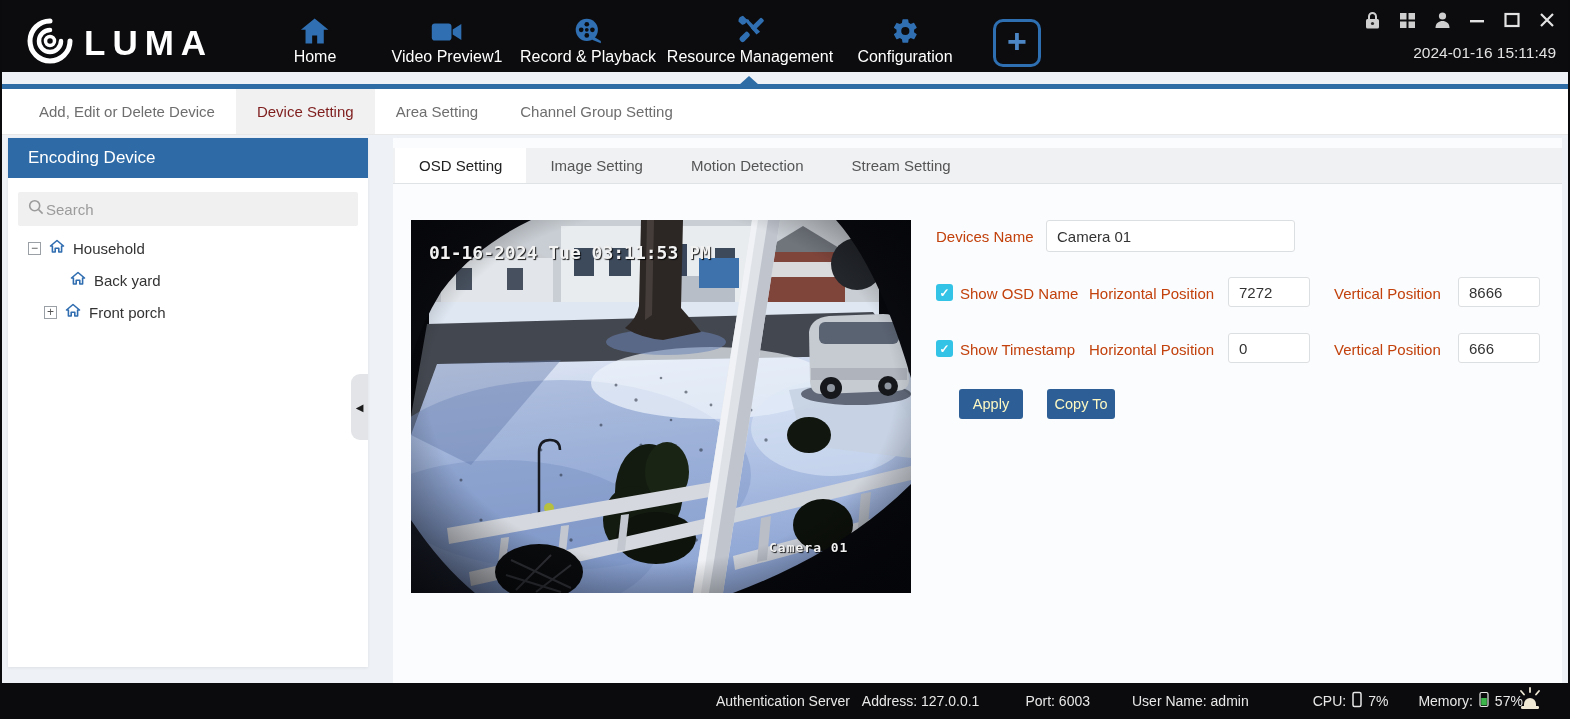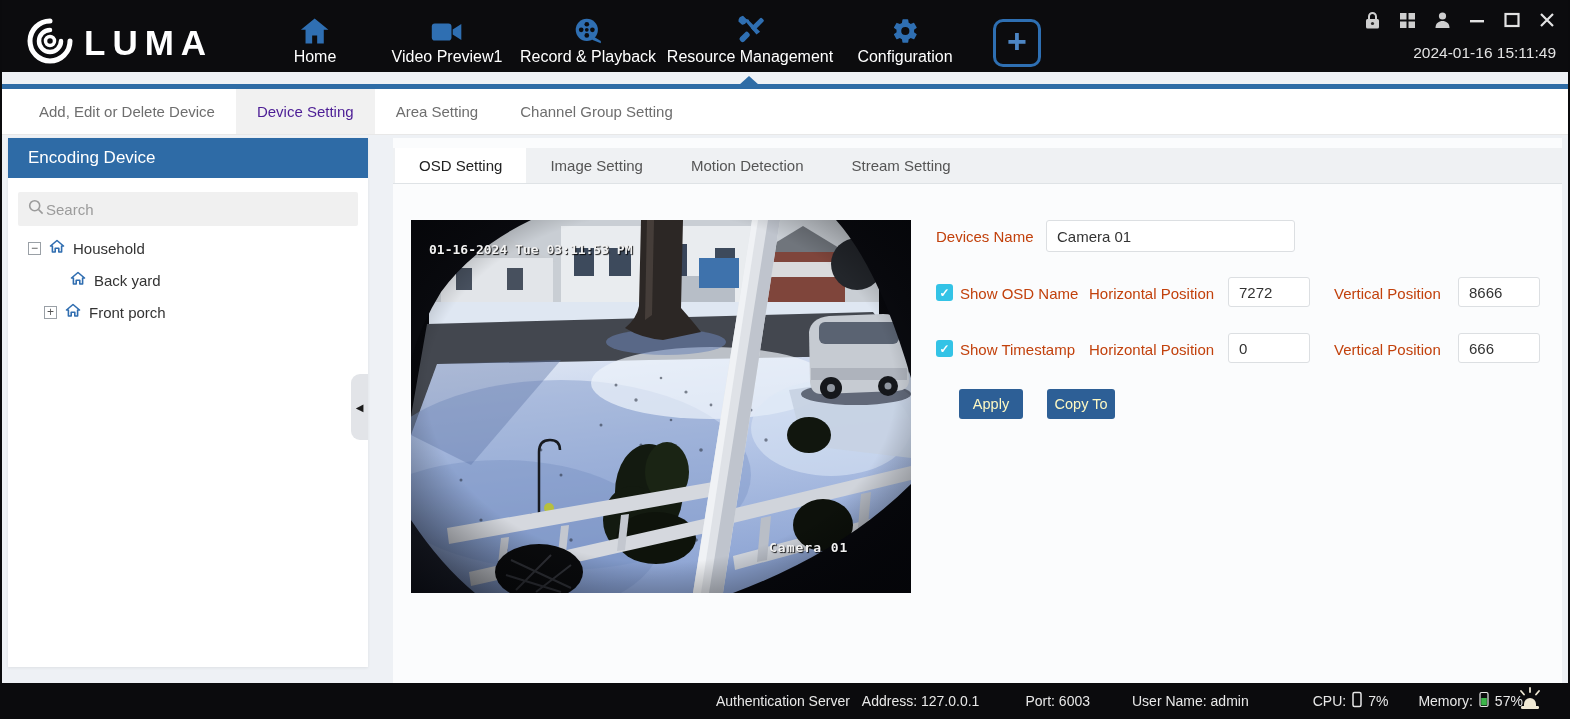--- a/index.html
+++ b/index.html
@@ -25,21 +25,21 @@
     border-radius:10px; color:#4d86c4; font-size:34px; font-weight:bold; display:flex; align-items:center;
     justify-content:center; line-height:1; padding-bottom:4px; }
   .winctrls { position:absolute; right:12px; top:9px; display:flex; gap:13px; align-items:center; }
   .winctrls span { width:22px; height:22px; display:flex; align-items:center; justify-content:center; }
   .header-date { position:absolute; right:14px; top:44px; color:#e3e3e3; font-size:15.5px; }
 
   
   .subtabs { position:absolute; left:2px; right:2px; top:89px; height:46px; background:#ffffff;
     border-bottom:1px solid #e8e8e8; display:flex; align-items:stretch; padding-left:16px; z-index:10; }
   .subtab { display:flex; align-items:center; padding:0 21px; font-size:15px; color:#6e6e6e; cursor:pointer; }
-  .subtab.active { background:#f1f1f1; color:#4c1d95; }
+  .subtab.active { background:#f1f1f1; color:#7f1d1d; }
 
   
   .sidebar { position:absolute; left:8px; top:138px; width:360px; height:529px; background:#fff;
     box-shadow:0 1px 3px rgba(0,0,0,.07); z-index:5; }
   .sidebar-header { height:40px; background:#2e6ba6; color:#fff; font-size:17px; line-height:40px; padding-left:20px; }
   .searchbox { position:absolute; left:10px; top:54px; width:340px; height:34px; background:#f0f0f0;
     border-radius:2px; display:flex; align-items:center; padding:0 10px; gap:0; }
   .searchbox input { flex:1; border:none; outline:none; background:transparent; font-size:15px;
     color:#444; font-family:"Liberation Sans",sans-serif; }
   .searchbox input::placeholder { color:#9b9b9b; }
@@ -55,21 +55,21 @@
   .content { position:absolute; left:393px; top:138px; width:1169px; height:545px; background:#fbfcfd; z-index:4; }
   .ctabs { position:absolute; left:0; top:10px; width:100%; height:36px; background:#eff1f3;
     border-bottom:1px solid #dfe3e6; display:flex; padding-left:2px; }
   .ctab { display:flex; align-items:center; padding:0 24px; font-size:15px; color:#555; cursor:pointer; }
   .ctab.active { background:#ffffff; color:#222; }
 
   
   .video { position:absolute; left:411px; top:220px; width:500px; height:373px; background:#06070b; z-index:7; }
   .osd { position:absolute; color:#f2f2f2; font-family:"DejaVu Sans Mono", monospace; font-weight:bold;
     text-shadow:1px 1px 1px rgba(0,0,0,.9); white-space:nowrap; }
-  .osd.ts { left:18px; top:22px; font-size:13px; }
+  .osd.ts { left:18px; top:22px; font-size:18px; }
   .osd.nm { left:358px; top:320px; font-size:13px; letter-spacing:1px; }
 
   
   .flabel { position:absolute; font-size:15px; color:#c2410c; white-space:nowrap; z-index:8; }
   .finput { position:absolute; border:1px solid #dcdfe2; border-radius:3px; background:#fff; padding:0 10px;
     font-size:15px; color:#333; font-family:"Liberation Sans",sans-serif; outline:none; z-index:8; }
   .checkbox { position:absolute; width:17px; height:17px; background:#33c3e6; border-radius:3px; z-index:8;
     display:flex; align-items:center; justify-content:center; cursor:pointer; }
   .checkbox::after { content:"✓"; color:#fff; font-size:12px; font-weight:bold; }
   .btn { position:absolute; background:#2d5f96; color:#fef9c3; border:none; border-radius:3px; font-size:14.5px;

